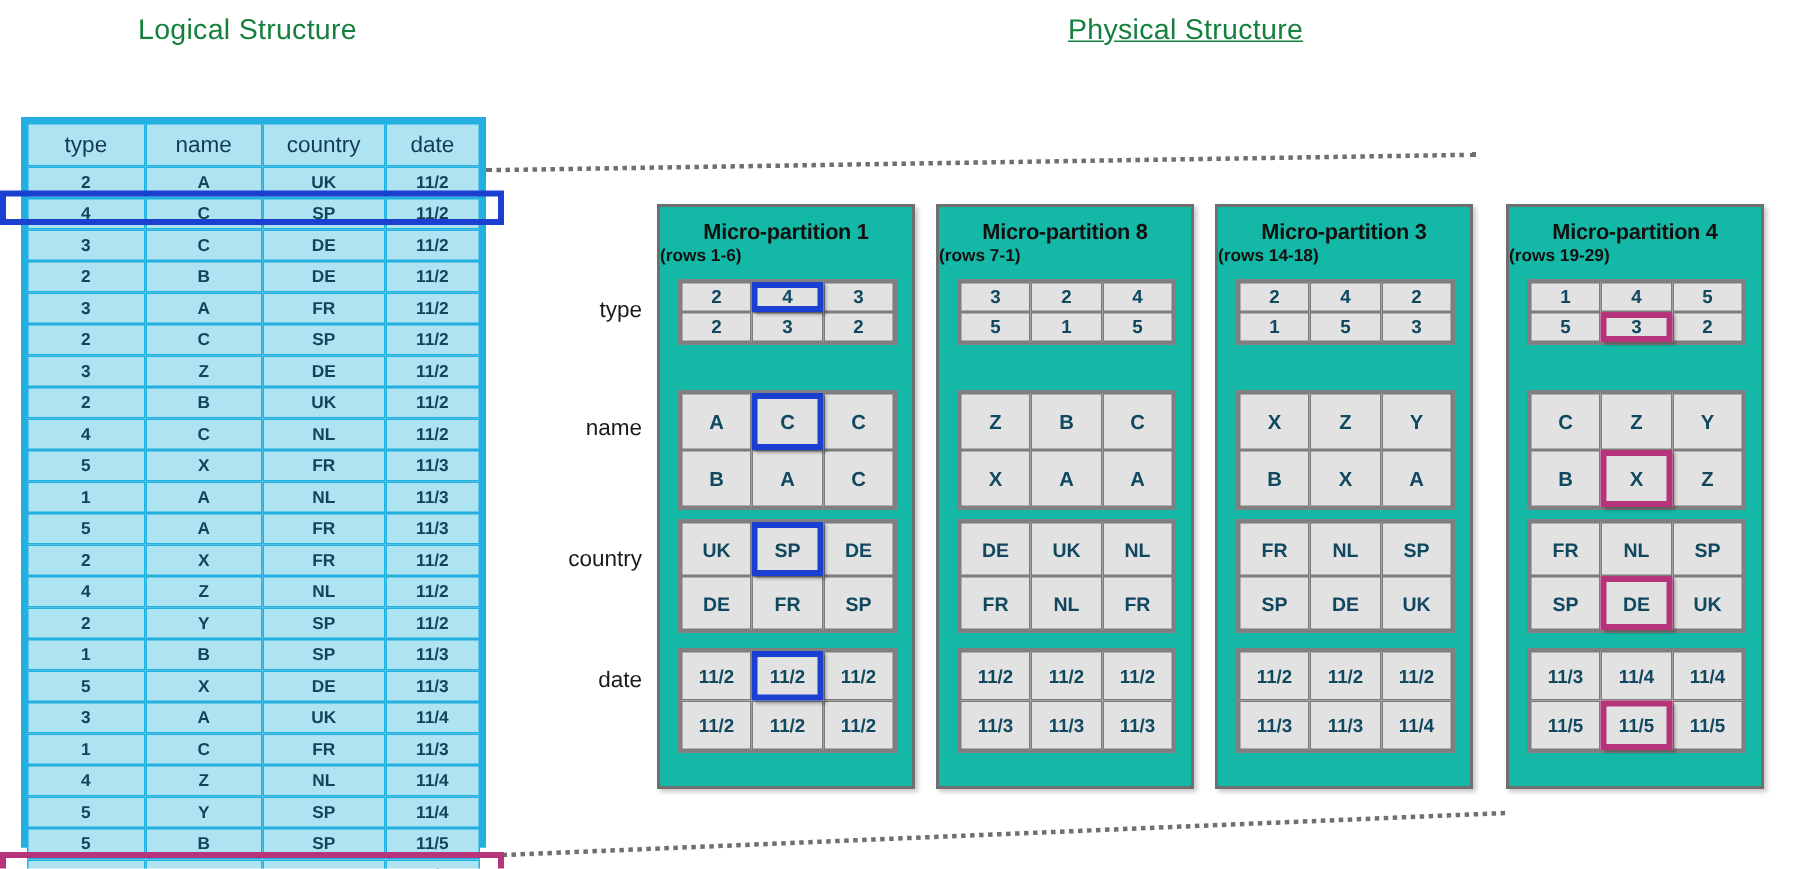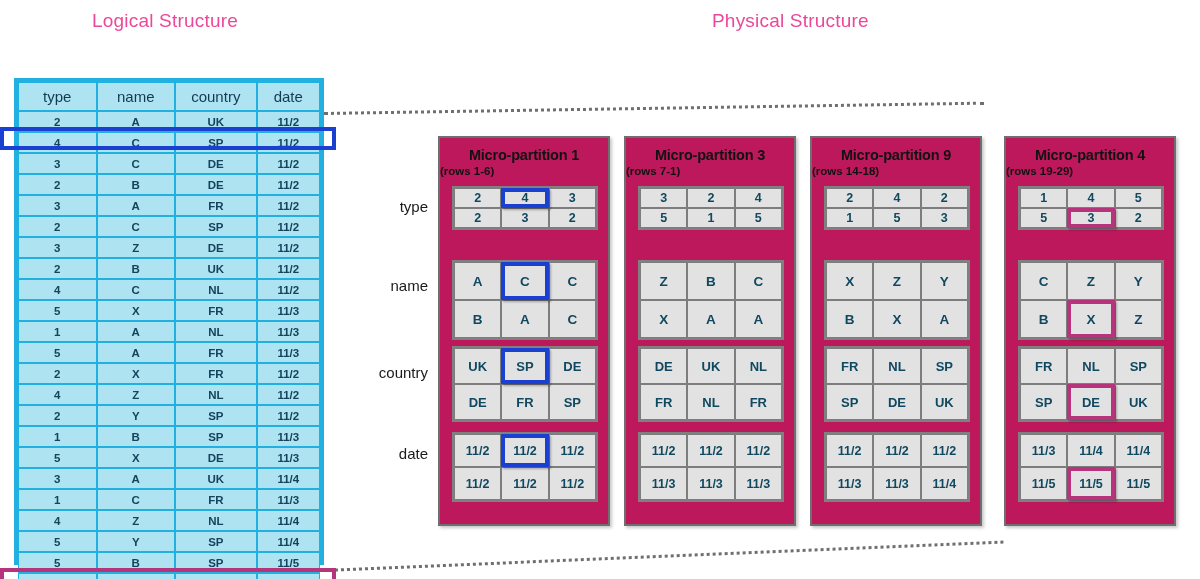--- a/index.html
+++ b/index.html
@@ -3,25 +3,25 @@
 <meta charset="utf-8">
 <style>
   html,body{margin:0;padding:0;}
   body{
     width:1200px;height:579px;position:relative;overflow:hidden;
     background:#ffffff;
     font-family:"Liberation Sans", sans-serif;
     -webkit-font-smoothing:antialiased;
   }
   .title{
-    position:absolute;font-size:19px;color:#ec4899;font-weight:400;
+    position:absolute;font-size:19px;color:#15803d;font-weight:400;
     letter-spacing:.2px;white-space:nowrap;
   }
   #title-logical{left:92px;top:10px;}
-  #title-physical{left:712px;top:10px;}
+  #title-physical{left:712px;top:10px;text-decoration:underline;}
 
   
   #logical-wrap{position:absolute;left:14px;top:78px;width:310px;height:487px;}
   #logical-table{
     position:absolute;inset:0;
     background:#21b0e0;
     border:4px solid #21b0e0;
     box-sizing:border-box;
     display:flex;flex-direction:column;
   }
@@ -51,21 +51,21 @@
   
   .dots{
     position:absolute;height:0;border-top:3px dotted #6f6f6f;
     transform-origin:left center;
   }
 
   
   #physical{position:absolute;left:438px;top:136px;width:748px;height:390px;}
   .panel{
     position:absolute;top:0;width:172px;height:390px;
-    background:#be185d;
+    background:#14b8a6;
     border:2px solid #6f6f6f;
     box-sizing:border-box;
     box-shadow:2px 2px 3px rgba(0,0,0,.22);
   }
   .p0{left:0;}
   .p1{left:186px;}
   .p2{left:372px;}
   .p3{left:554px;margin-left:12px;}
   .panel-title{
     text-align:center;font-size:14.5px;font-weight:bold;color:#111;
@@ -333,21 +333,21 @@
           <div class="cell">11/2</div>
         </div>
         <div class="cbrow">
           <div class="cell">11/2</div>
           <div class="cell">11/2</div>
           <div class="cell">11/2</div>
         </div>
       </div>
     </div>
     <div class="panel p1">
-      <div class="panel-title">Micro-partition 3</div>
+      <div class="panel-title">Micro-partition 8</div>
       <div class="panel-sub">(rows 7-1)</div>
       <div class="colblock cb0">
         <div class="cbrow">
           <div class="cell">3</div>
           <div class="cell">2</div>
           <div class="cell">4</div>
         </div>
         <div class="cbrow">
           <div class="cell">5</div>
           <div class="cell">1</div>
@@ -385,21 +385,21 @@
           <div class="cell">11/2</div>
         </div>
         <div class="cbrow">
           <div class="cell">11/3</div>
           <div class="cell">11/3</div>
           <div class="cell">11/3</div>
         </div>
       </div>
     </div>
     <div class="panel p2">
-      <div class="panel-title">Micro-partition 9</div>
+      <div class="panel-title">Micro-partition 3</div>
       <div class="panel-sub">(rows 14-18)</div>
       <div class="colblock cb0">
         <div class="cbrow">
           <div class="cell">2</div>
           <div class="cell">4</div>
           <div class="cell">2</div>
         </div>
         <div class="cbrow">
           <div class="cell">1</div>
           <div class="cell">5</div>

